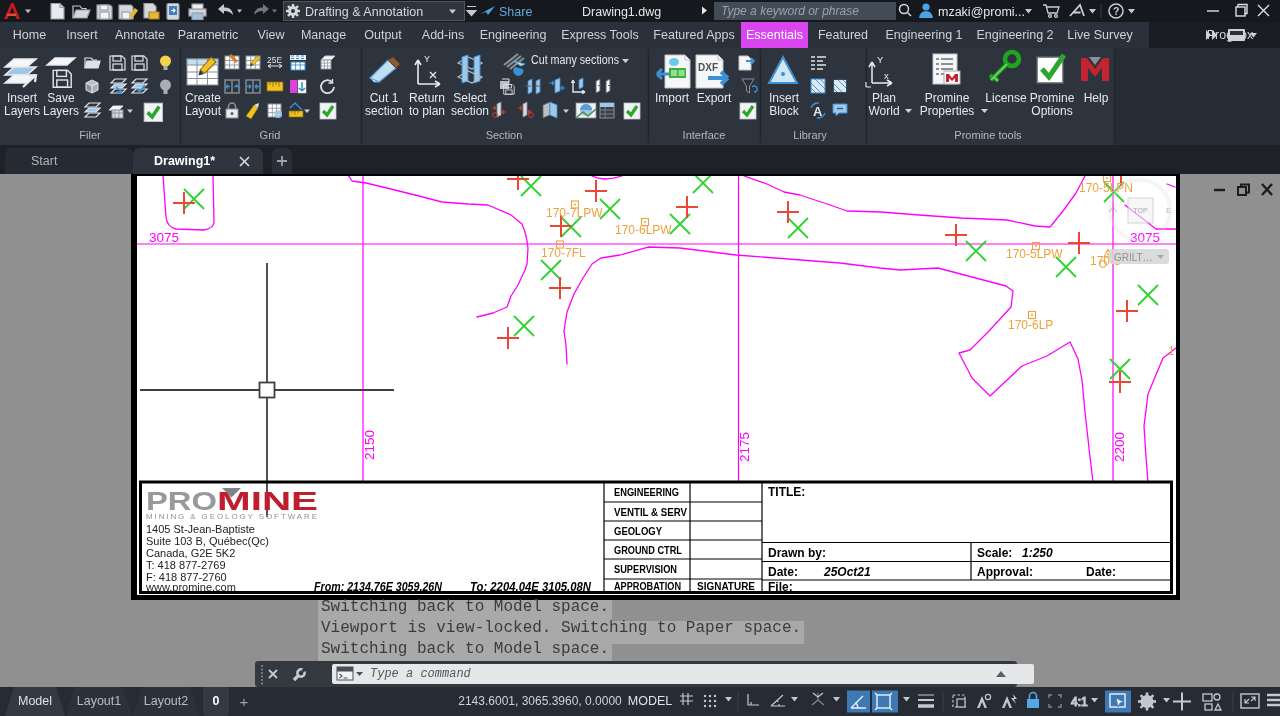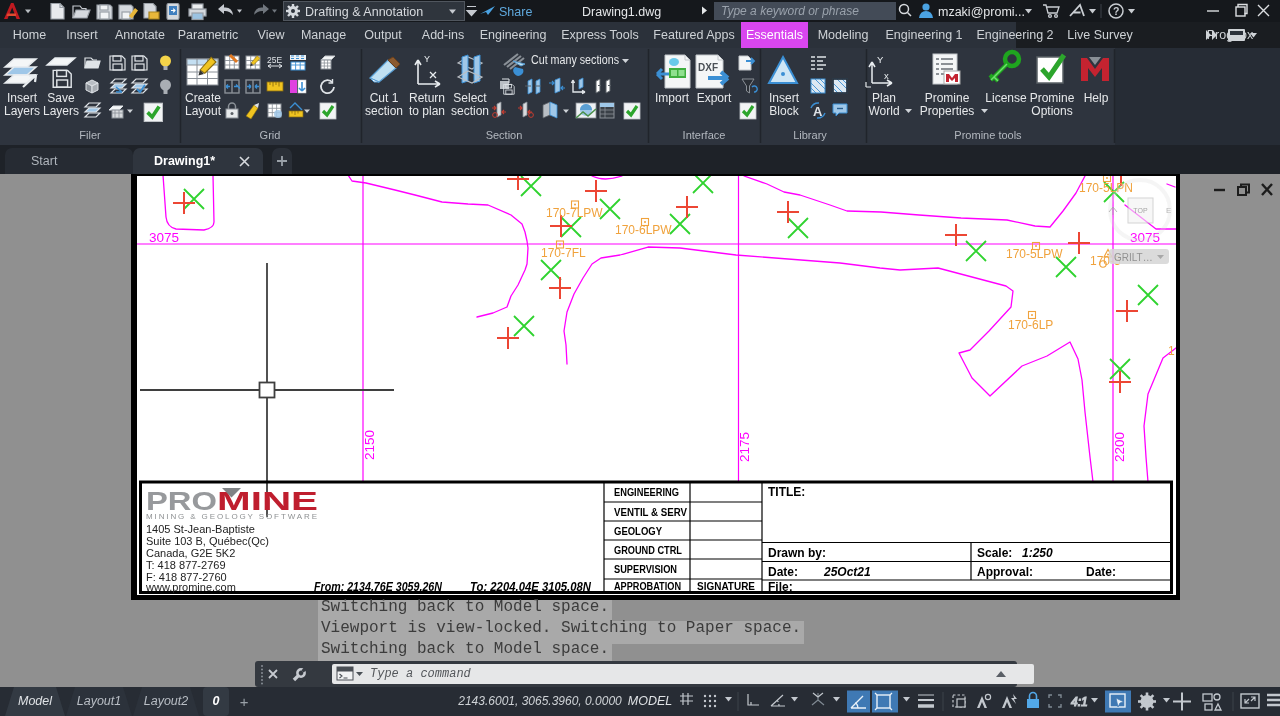--- a/index.html
+++ b/index.html
@@ -6,42 +6,42 @@
 html,body { width:1280px; height:716px; overflow:hidden; background:#1a1d21; }
 body { font-family:"Liberation Sans", sans-serif; }
 #app { position:relative; width:1280px; height:716px; }
 
 
 #titlebar { position:absolute; left:0; top:0; width:1280px; height:22px; background:#15181c; }
 #wsbox { position:absolute; left:283px; top:1px; width:182px; height:20px; background:#2f353d; border:1px solid #50565e; display:flex; align-items:center; color:#d7dade; font-size:12px; }
 #searchbox { position:absolute; left:714px; top:2px; width:182px; height:18px; background:#434b57; color:#9aa2ac; font-style:italic; font-size:12px; line-height:18px; padding-left:7px; }
 
 
-#menurow { position:absolute; left:0; top:22px; width:1016px; height:26px; background:#2b313a; }
+#menurow { position:absolute; left:0; top:22px; width:1149px; height:26px; background:#2b313a; }
 #menurow .tab { position:absolute; top:0; height:26px; line-height:26px; color:#ced2d6; font-size:12.5px; text-align:center; }
 #menurow .tab.active { background:#d946ef; color:#fff; }
 
 
 #ribbon { position:absolute; left:0; top:48px; width:1280px; height:97px; background:#343b45; }
 
 
 #filetabs { position:absolute; left:0; top:145px; width:1280px; height:29px; background:#1e2228; }
 .ftab { position:absolute; top:3px; height:26px; line-height:26px; font-size:12.5px; text-align:center; border-radius:7px 7px 0 0; }
 
 
 #client { position:absolute; left:0; top:174px; width:1280px; height:513px; background:#909090; }
 #drawwin { position:absolute; left:131px; top:0px; width:1049px; height:426px; background:#000; }
 #canvas { position:absolute; left:6px; top:2px; }
 .chip { position:absolute; background:#a9a9a9; color:#3c3c3c; font-family:"Liberation Mono", monospace; font-size:16px; height:23px; line-height:14px; padding:0 3px; }
 #cmdbar { position:absolute; left:255px; top:487px; width:762px; height:26px; background:#343940; border-radius:3px; }
 #cmdinput { position:absolute; left:56px; top:3px; width:702px; height:20px; background:#e6e7e8; border-radius:2px; color:#54575b; font-style:italic; font-size:12px; font-family:"Liberation Mono", monospace; line-height:20px;margin-left:21px; }
 #dwinbtns { position:absolute; left:1211px; top:8px; width:66px; height:16px; color:#1c1c1c; }
 
 
-#statusbar { position:absolute; left:0; top:687px; width:1280px; height:29px; background:#272c34;font-style:italic; }
+#statusbar { position:absolute; left:0; top:687px; width:1280px; height:29px; background:#272c34; }
 #statusbar .stab { position:absolute; top:0; height:29px; line-height:29px; font-size:12.5px; color:#b9bec5; text-align:center; }
 #coords { position:absolute; left:455px; top:0; width:170px; height:29px; line-height:29px; color:#ced2d6; font-size:12px; text-align:center; }
 </style>
 </head>
 <body>
 <div id="app">
   <div id="titlebar">
     <div id="wsbox"></div>
     <div id="searchbox">Type a keyword or phrase</div>
     <svg width="1280" height="22" style="position:absolute;left:0;top:0;">
@@ -147,21 +147,21 @@
     <div class="tab" style="left:110px;width:60px;">Annotate</div>
     <div class="tab" style="left:175px;width:66px;">Parametric</div>
     <div class="tab" style="left:253px;width:36px;">View</div>
     <div class="tab" style="left:296px;width:55px;">Manage</div>
     <div class="tab" style="left:359px;width:48px;">Output</div>
     <div class="tab" style="left:417px;width:52px;">Add-ins</div>
     <div class="tab" style="left:477px;width:72px;">Engineering</div>
     <div class="tab" style="left:558px;width:84px;">Express Tools</div>
     <div class="tab" style="left:650px;width:88px;">Featured Apps</div>
     <div class="tab active" style="left:741px;width:67px;">Essentials</div>
-    <div class="tab" style="left:812px;width:62px;">Modeling</div>
+    <div class="tab" style="left:812px;width:62px;">Featured</div>
     <div class="tab" style="left:882px;width:84px;">Engineering 1</div>
     <div class="tab" style="left:973px;width:84px;">Engineering 2</div>
     <div class="tab" style="left:1064px;width:72px;">Live Survey</div>
     <div class="tab" style="left:1202px;width:56px;">Progeox</div>
     <svg width="80" height="26" style="position:absolute;left:1200px;top:0;">
       <path d="M6,8 l5,5 l-5,5 Z M12,8 l5,5 l-5,5 Z" fill="#cfd3d7"></path>
       <rect x="28" y="7" width="17" height="12" rx="1" fill="#cfd3d7"></rect>
       <rect x="30" y="9" width="13" height="4" fill="#2b313a"></rect>
       <path d="M50,11 l7,0 l-3.5,4.5 Z" fill="#cfd3d7"></path>
     </svg>

